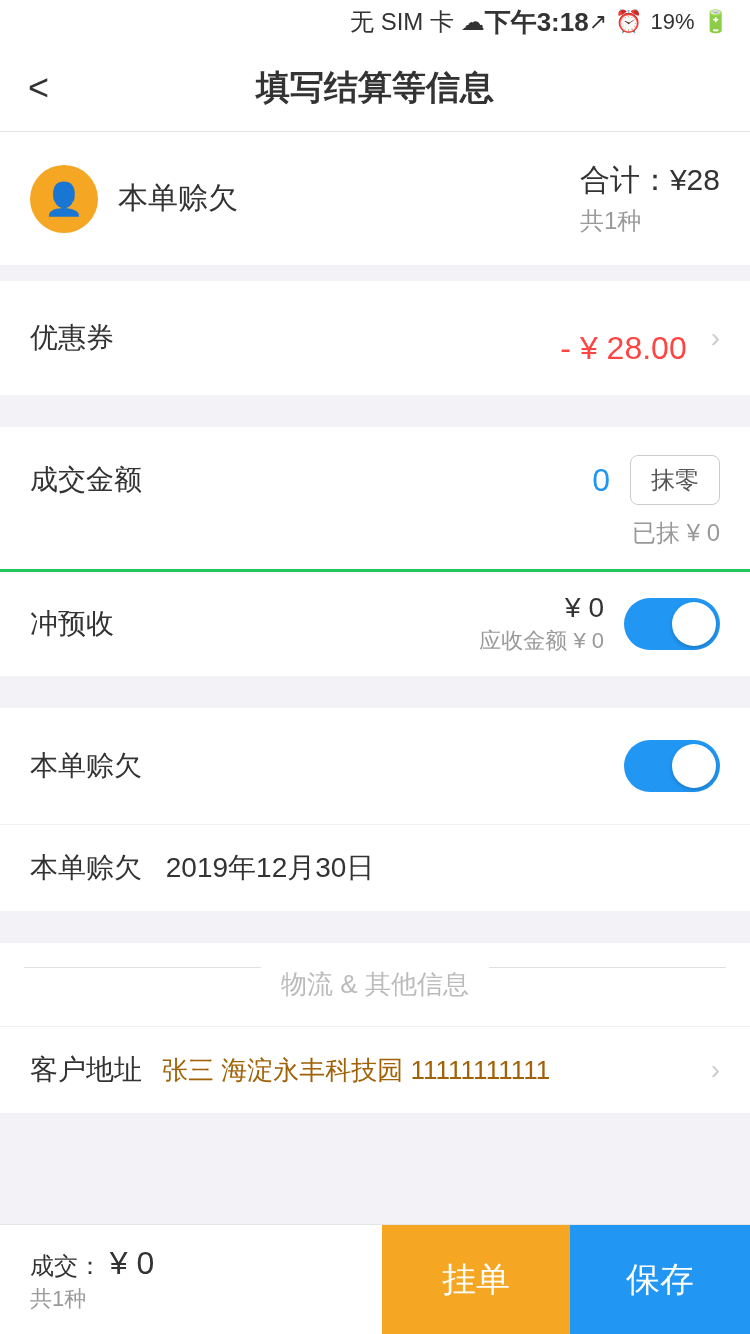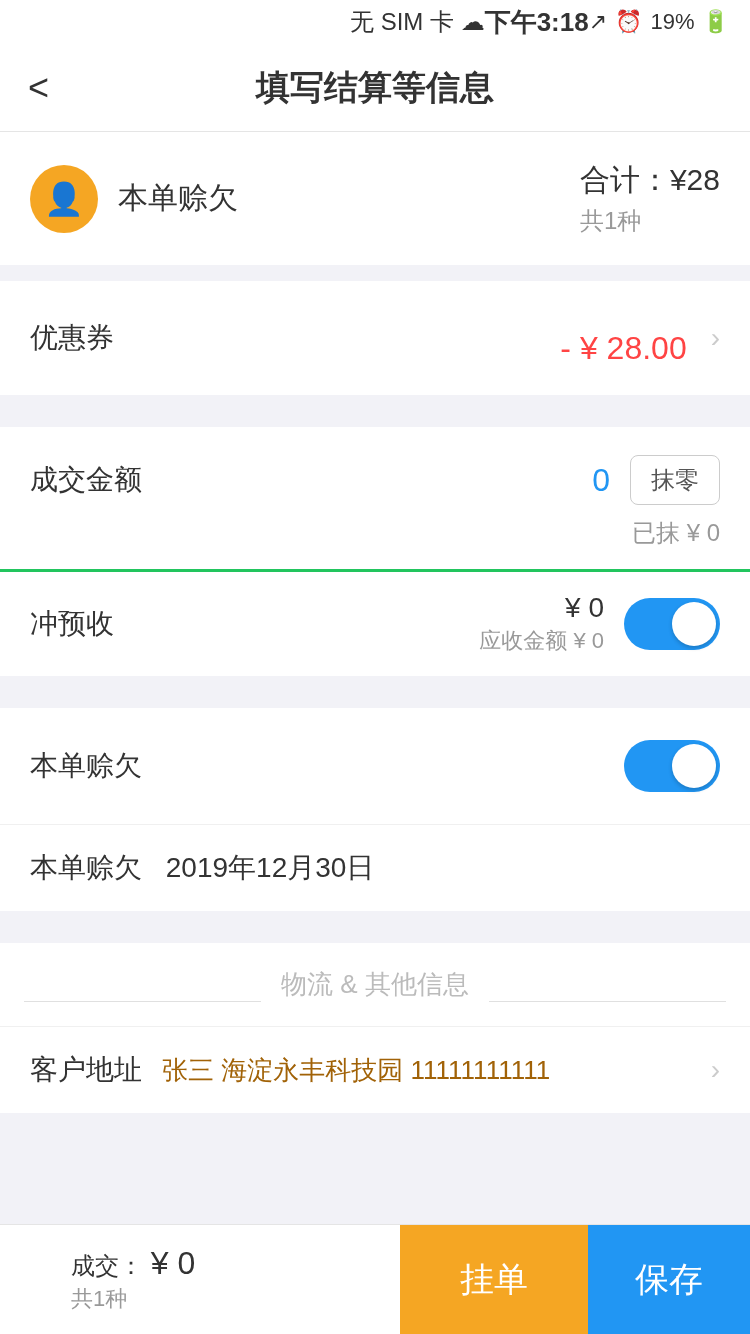--- a/index.html
+++ b/index.html
@@ -271,21 +271,21 @@
       margin-left: 16px;
     }
 
     
     .logistics-section {
       background: #fff;
       margin-bottom: 16px;
     }
     .logistics-header {
       display: flex;
-      align-items: flex-end;
+      align-items: flex-start;
       justify-content: center;
       padding: 24px;
       position: relative;
     }
     .logistics-header::before,
     .logistics-header::after {
       content: '';
       flex: 1;
       height: 1px;
       background: #e0e0e0;
@@ -330,21 +330,20 @@
       width: 750px;
       height: 110px;
       background: #fff;
       display: flex;
       align-items: center;
       border-top: 1px solid #e5e5e5;
     }
     .bottom-summary {
       flex: 1;
       padding: 0 30px;
-      margin-left: 41px;
     }
     .bottom-summary-title {
       font-size: 24px;
       color: #333;
     }
     .bottom-summary-amount {
       font-size: 32px;
       color: #333;
       font-weight: 500;
     }
@@ -359,21 +358,21 @@
       background: #f5a623;
       display: flex;
       align-items: center;
       justify-content: center;
       font-size: 34px;
       color: white;
       font-weight: 500;
       cursor: pointer;
     }
     .bottom-btn-save {
-      width: 162px;
+      width: 180px;
       height: 110px;
       background: #2196f3;
       display: flex;
       align-items: center;
       justify-content: center;
       font-size: 34px;
       color: white;
       font-weight: 500;
       cursor: pointer;
     }

